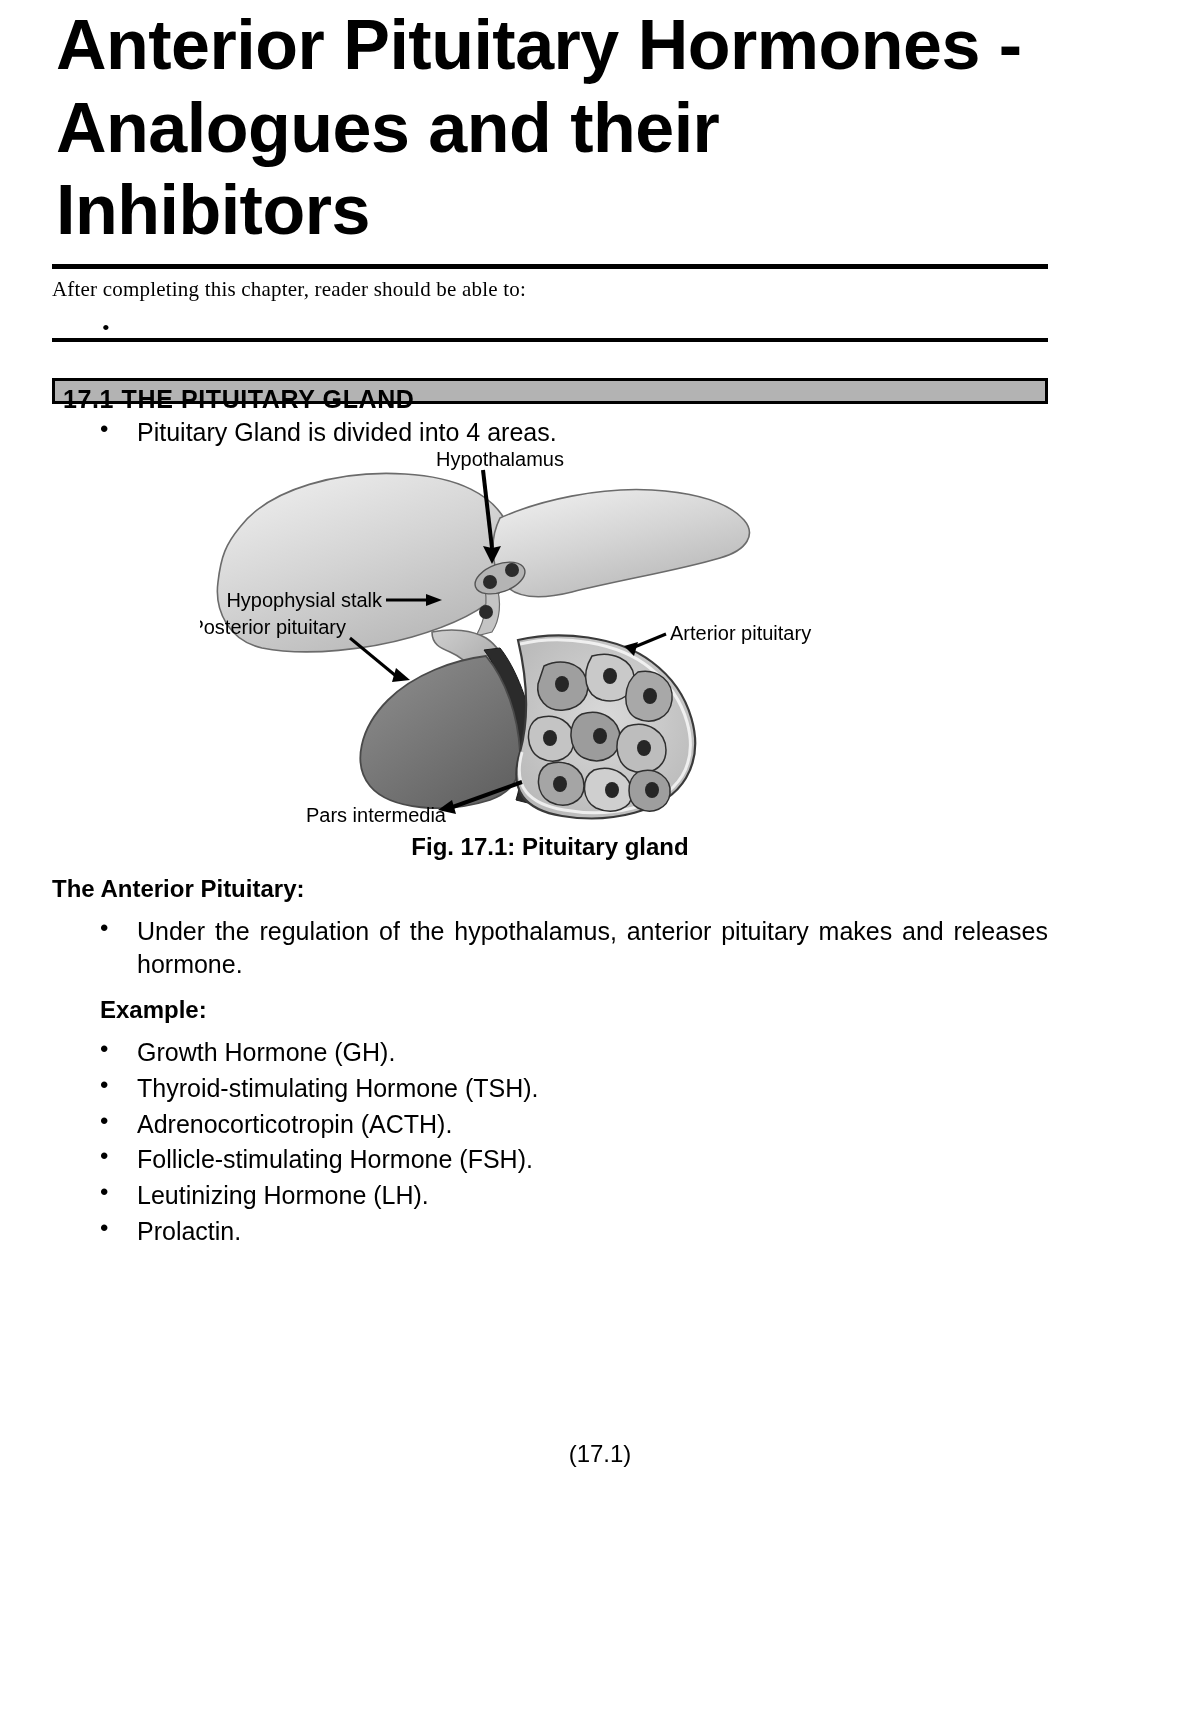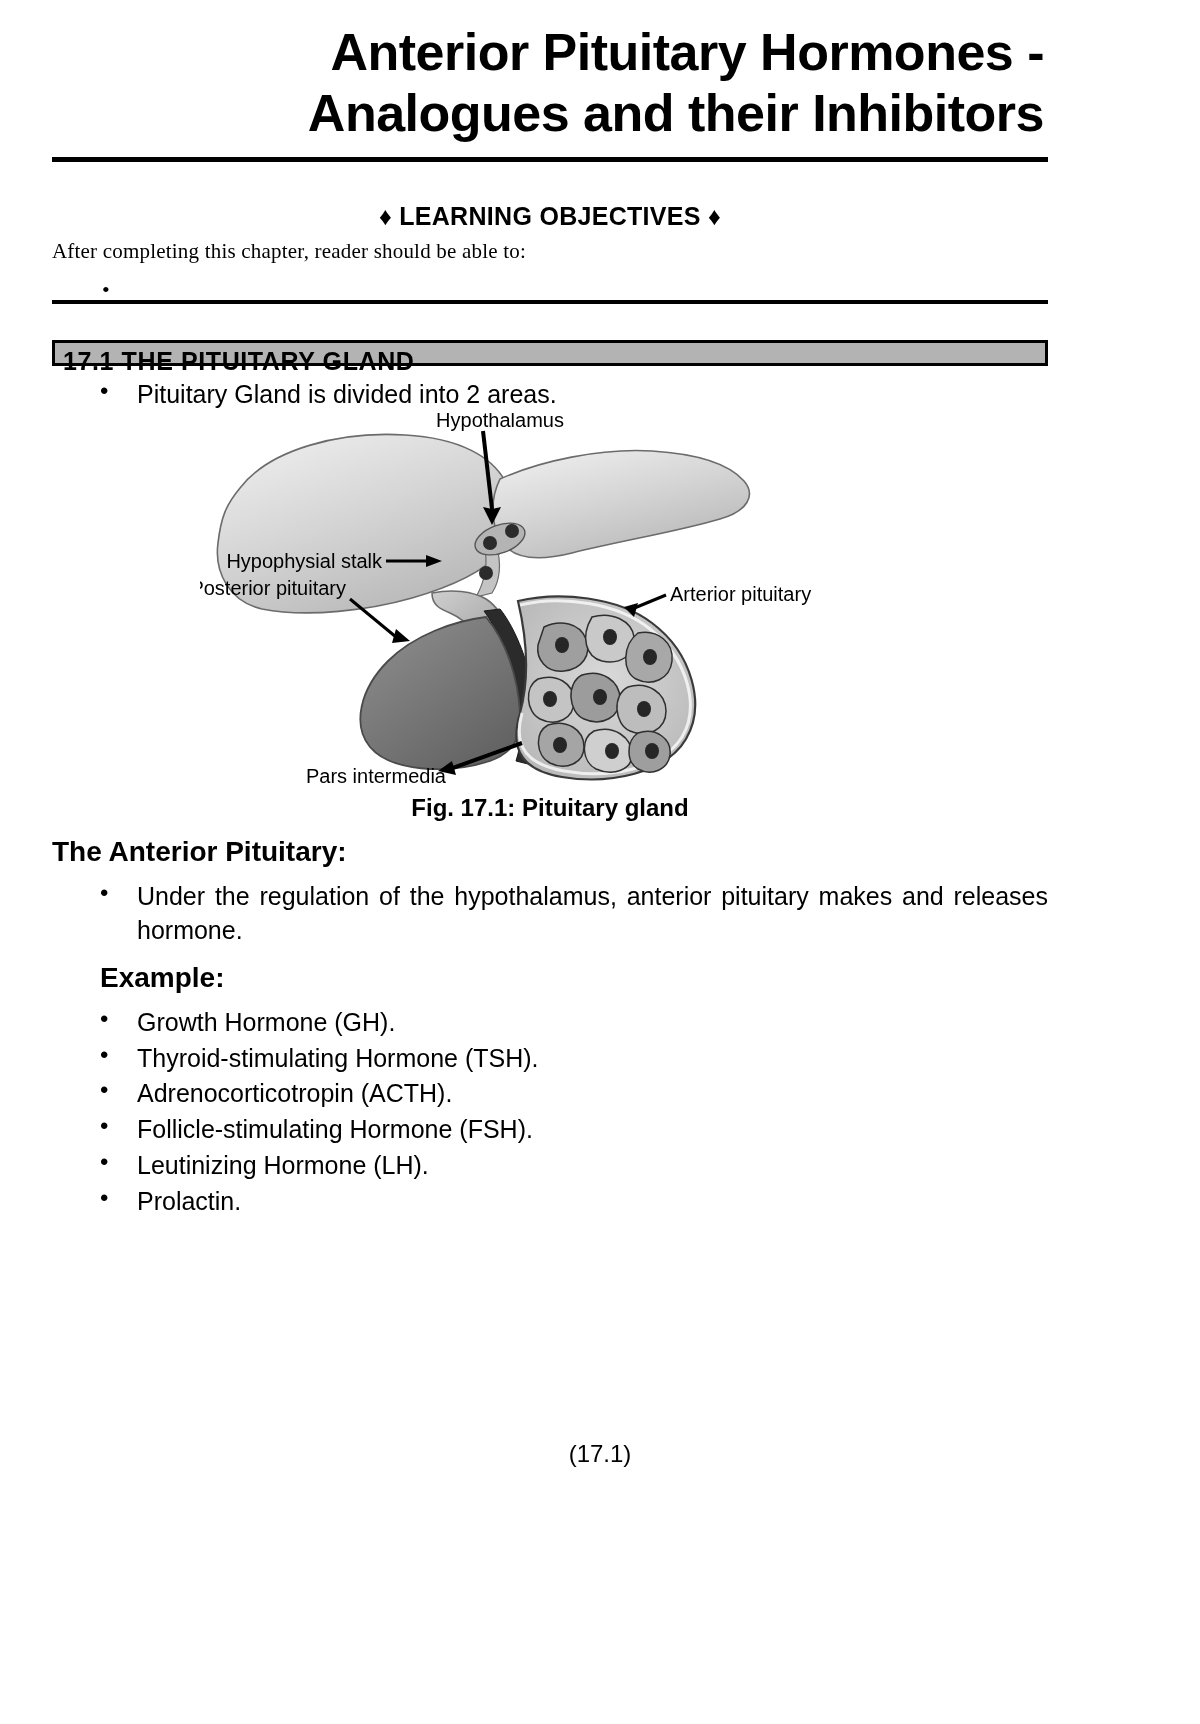--- a/index.html
+++ b/index.html
@@ -42,25 +42,25 @@
   .chapter-line .chapter-word { font-size: 38px; }
   .chapter-line .chapter-dots { font-size: 34px; letter-spacing: 2px; }
   .chapter-line .chapter-num {
     font-size: 50px;
     font-family: "Liberation Serif", serif;
     font-style: italic;
   }
 
   
   .main-title {
-    margin-top: 22px;
-    text-align: right;
-    font-family: "Liberation Sans Narrow", "Liberation Sans", sans-serif;
-    font-weight: bold;
-    font-size: 52px;
+    margin-top: 4px;
+    text-align: left;
+    font-family: "Liberation Sans Narrow", "Liberation Sans", sans-serif;
+    font-weight: bold;
+    font-size: 70px;
     line-height: 1.18;
     letter-spacing: -0.5px;
     padding: 0 4px 6px 4px;
   }
   .title-line { display: block; }
 
   .rule-heavy {
     border-top: 5px solid #000;
     width: 996px;
     margin-top: 6px;
@@ -143,21 +143,21 @@
     position: absolute;
     left: 48px;
     top: -3px;
     font-size: 24px;
   }
   .body-list.justified li { text-align: justify; }
 
   .subhead {
     font-family: "Liberation Sans Narrow", "Liberation Sans", sans-serif;
     font-weight: bold;
-    font-size: 28px;
+    font-size: 24px;
     margin-top: 14px;
   }
   .subhead.indent { margin-left: 48px; }
 
   
   .figure {
     margin-top: 2px;
     text-align: center;
   }
   .figure svg { display: block; margin: 0 auto; }
@@ -192,37 +192,36 @@
 <div class="page">
   <div class="content">
 
 
     <div class="main-title">
       <span class="title-line">Anterior Pituitary Hormones -</span>
       <span class="title-line">Analogues and their Inhibitors</span>
     </div>
     <div class="rule-heavy"></div>
 
-    <div class="lo-head">♦ LEARNING OBJECTIVES ♦</div>
     <div class="lo-intro">After completing this chapter, reader should be able to:</div>
     <ul class="lo-list">
       <li>
         <span class="bul">•</span>
       </li>
     </ul>
     <div class="rule-mid"></div>
 
     <div class="section-bar">
       <span class="sec-text">17.1 THE PITUITARY GLAND</span>
     </div>
 
     <ul class="body-list">
       <li>
         <span class="bul">•</span>
-        <span>Pituitary Gland is divided into 2 areas.</span>
+        <span>Pituitary Gland is divided into 4 areas.</span>
       </li>
     </ul>
 
     <div class="figure">
       <svg width="700" height="375" viewBox="0 0 700 375">
         <defs>
           <linearGradient id="brainGrad" x1="0" y1="0" x2="0.6" y2="1">
             <stop offset="0%" stop-color="#f2f2f2"></stop>
             <stop offset="55%" stop-color="#d4d4d4"></stop>
             <stop offset="100%" stop-color="#b9b9b9"></stop>

